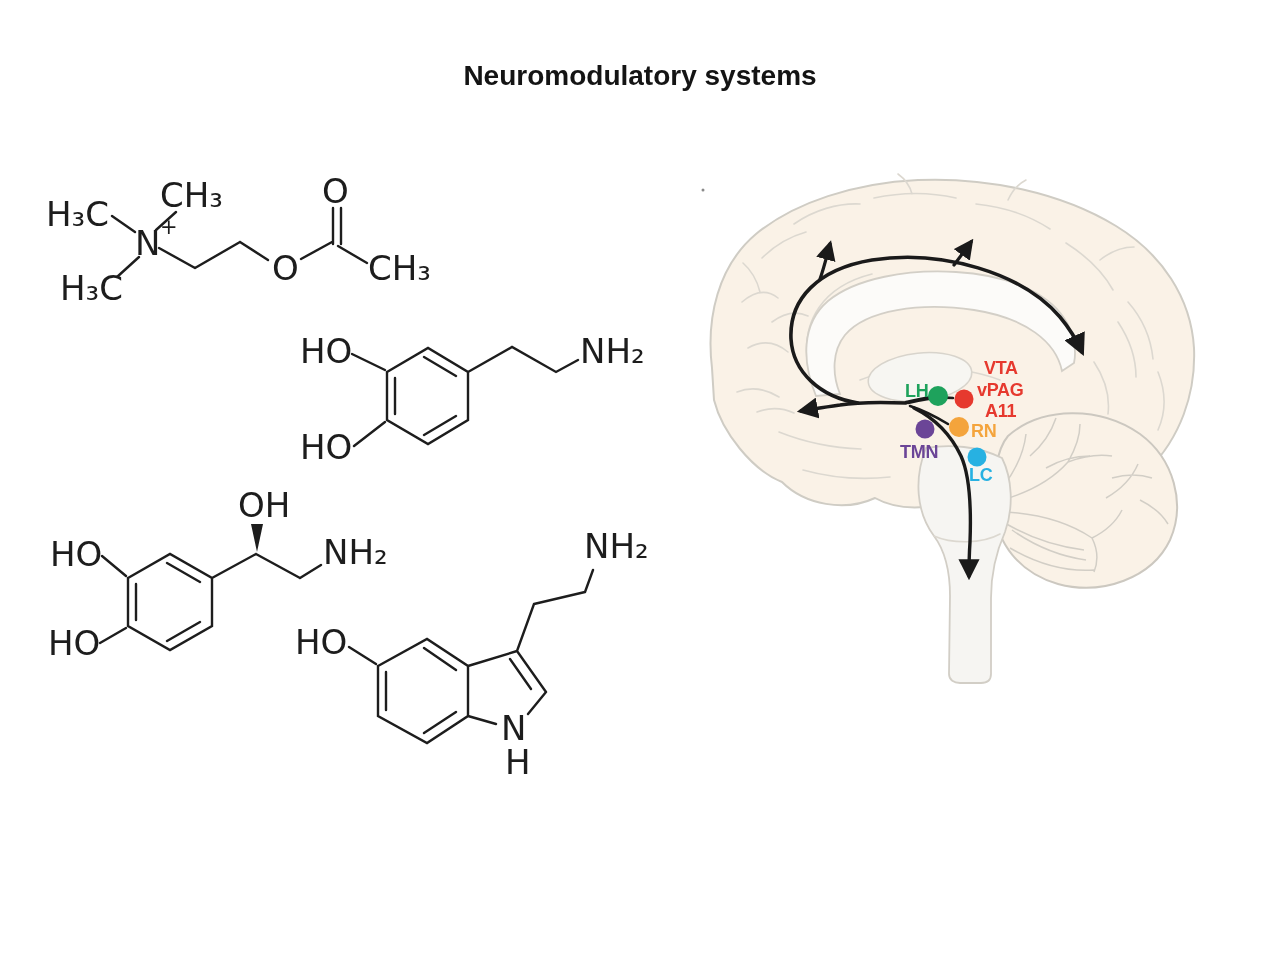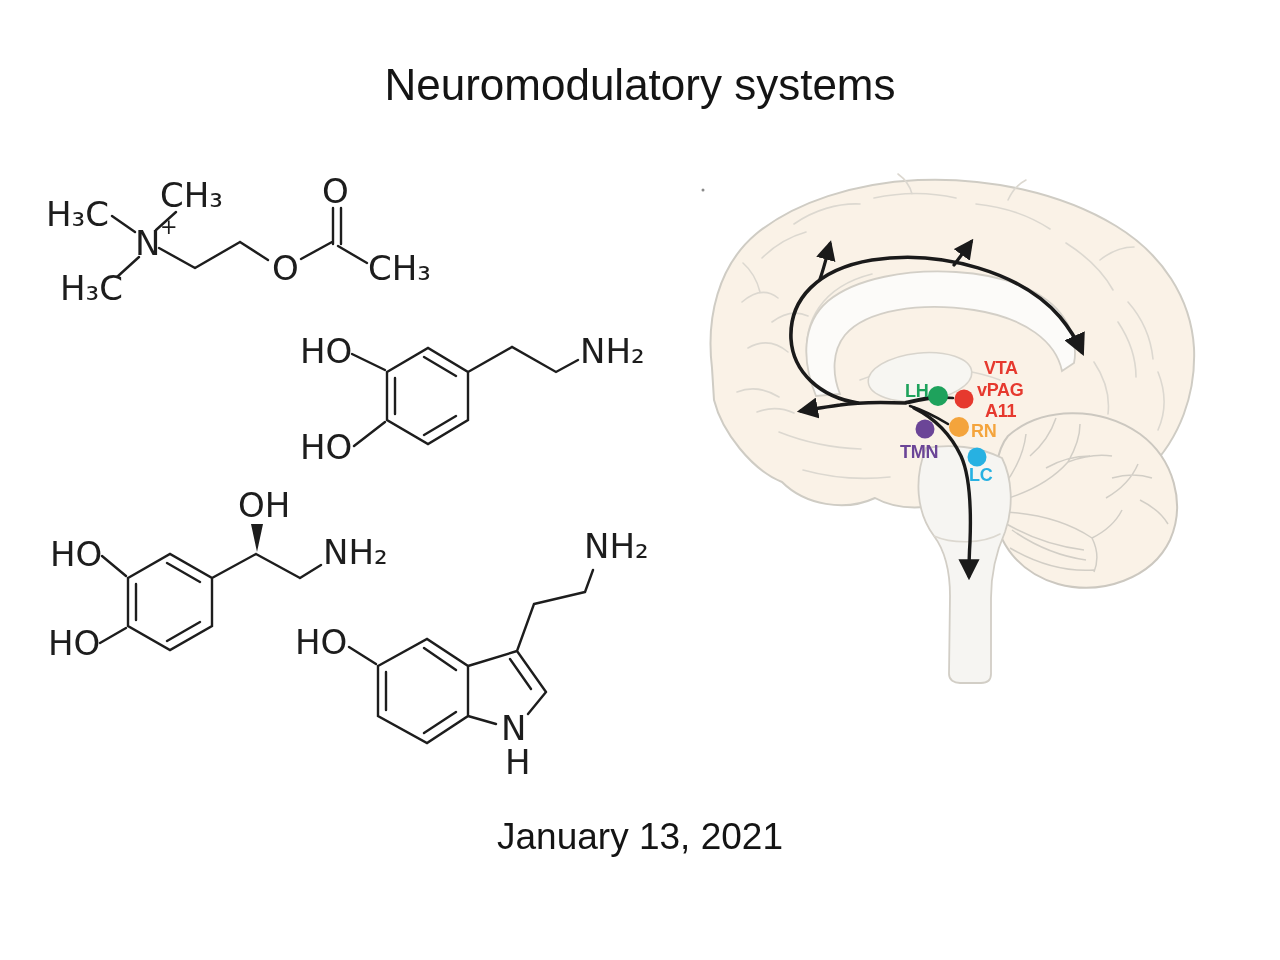--- a/index.html
+++ b/index.html
@@ -1,19 +1,19 @@
 <!DOCTYPE html>
 <html><head>
 <meta charset="utf-8">
 <style>
   html,body{margin:0;padding:0;background:#ffffff;}
   body{width:1280px;height:960px;position:relative;overflow:hidden;
        font-family:"Liberation Sans","DejaVu Sans",sans-serif;color:#141414;}
   .slide-title{position:absolute;left:0;right:0;top:60px;text-align:center;
-       font-size:44px;font-weight:normal;letter-spacing:0;}
+       font-size:28px;font-weight:bold;letter-spacing:0;}
   .footer{position:absolute;left:0;right:0;top:812px;text-align:center;
        font-size:37px;font-weight:400;line-height:49px;}
   svg{position:absolute;left:0;top:0;}
   .mol-label{font-family:"DejaVu Sans",sans-serif;font-size:34px;fill:#1d1d1d;}
   .mol-charge{font-family:"DejaVu Sans",sans-serif;font-size:21px;fill:#1d1d1d;}
   .bond{stroke:#1d1d1d;stroke-width:2.4;fill:none;stroke-linecap:round;}
   .nuc-label{font-size:18px;font-weight:bold;letter-spacing:-0.3px;}
   .sulci{stroke:#dcd8d0;stroke-width:1.6;fill:none;stroke-linecap:round;}
   .arrow{stroke:#1a1a1a;fill:none;stroke-linecap:round;}
 </style>
@@ -141,14 +141,13 @@
          M517 651 L534 604 M534 604 L585 592 M585 592 L593 570
          M349 647 L376 664"></path>
     <text class="mol-label" x="584" y="558">NH₂</text>
     <text class="mol-label" x="295" y="654">HO</text>
     <text class="mol-label" x="501" y="740">N</text>
     <text class="mol-label" x="505" y="774">H</text>
   </g>
 </svg>
 
 <div class="footer">
-  <div>January 13, 2021</div>
 </div>
 
 </body></html>

